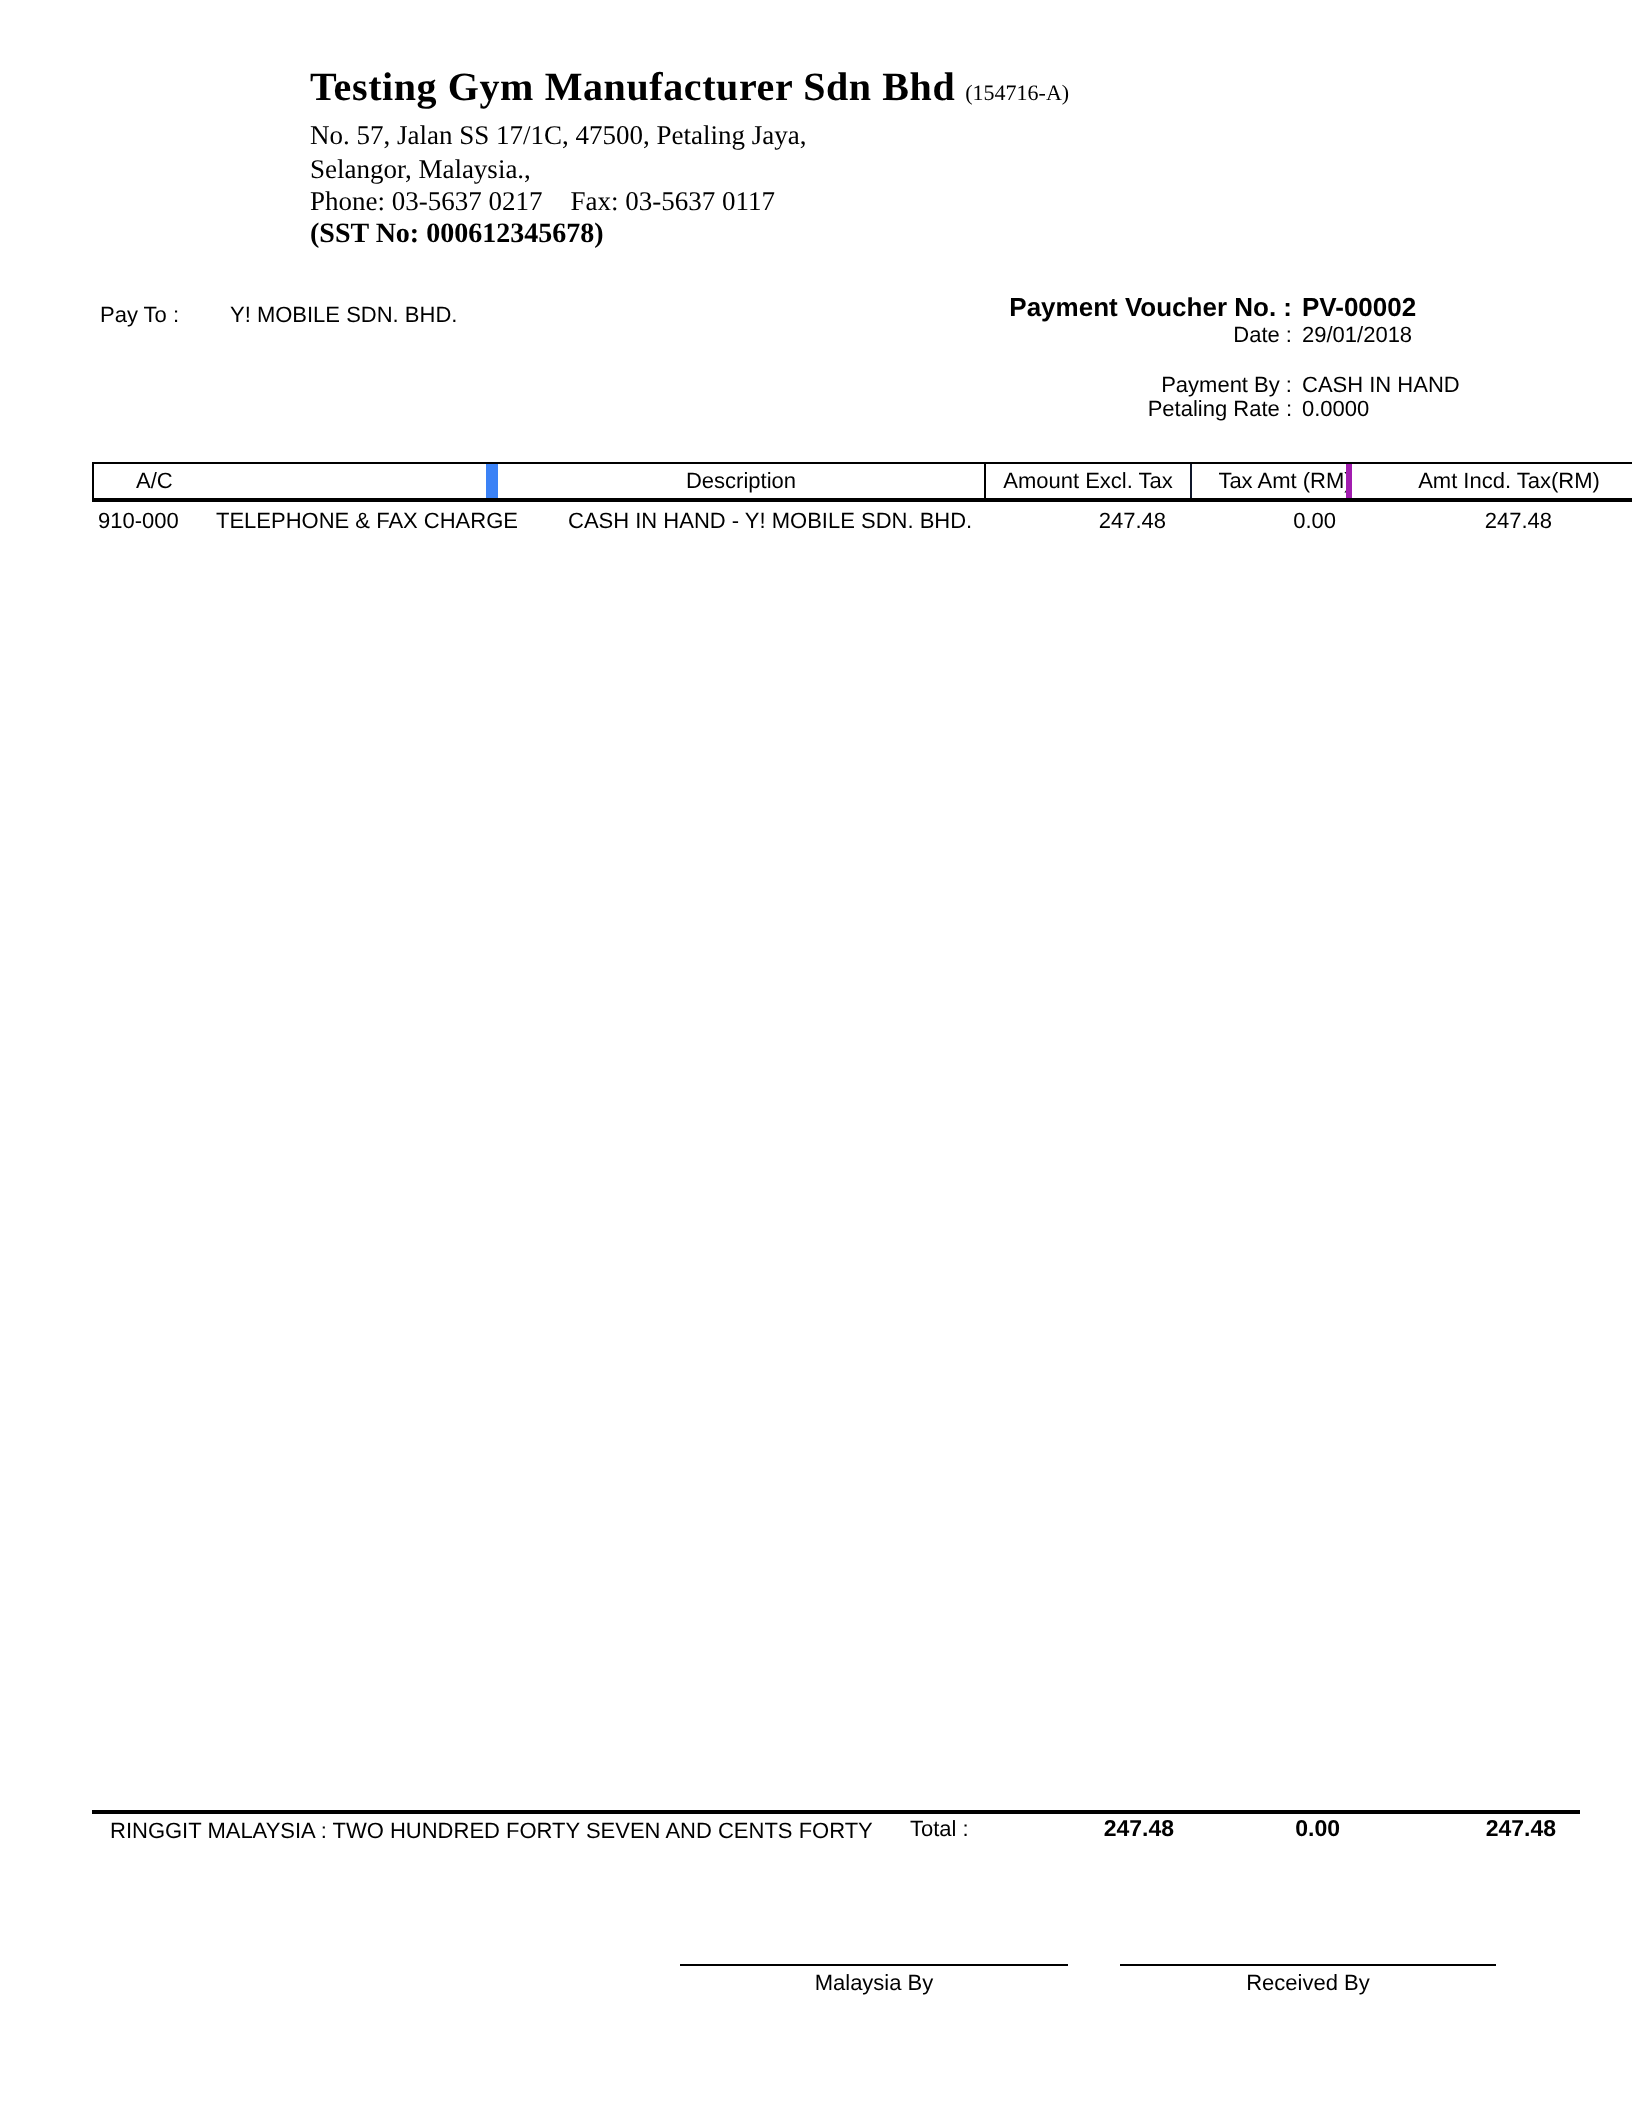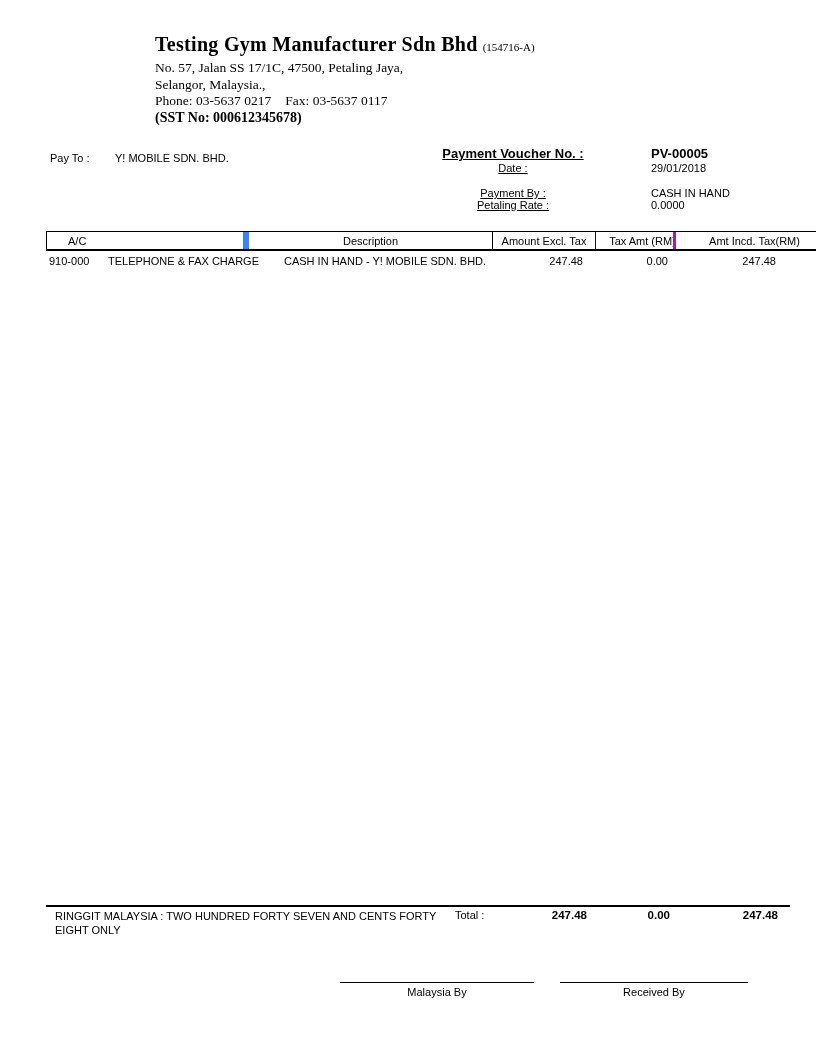--- a/index.html
+++ b/index.html
@@ -33,21 +33,21 @@
     white-space: nowrap;
   }
   .fax-span { margin-left: 14px; }
   .sst-line { font-weight: bold; font-size: 14px; }
 
   
   .payto-label { left: 50px; top: 152px; font-size: 11px; text-align: right; }
   .payto-value { left: 115px; top: 152px; font-size: 11px; }
 
   
-  .vlabel { position: absolute; left: 380px; width: 266px; text-align: center; font-size: 11px; white-space: nowrap; text-decoration: underline; }
+  .vlabel { position: absolute; left: 380px; width: 266px; text-align: right; font-size: 11px; white-space: nowrap; }
   .vvalue { position: absolute; left: 651px; font-size: 11px; white-space: nowrap; }
   .vrow-no .vlabel, .vrow-no .vvalue { font-size: 13px; font-weight: bold; }
   .vrow-no .vlabel { top: 146px; } .vrow-no .vvalue { top: 146px; }
   .vrow-date .vlabel { top: 162px; } .vrow-date .vvalue { top: 162px; }
   .vrow-payby .vlabel { top: 187px; } .vrow-payby .vvalue { top: 187px; }
   .vrow-rate .vlabel { top: 199px; } .vrow-rate .vvalue { top: 199px; }
 
   
   .tbl-header {
     left: 46px; top: 231px; width: 788px; height: 20px;
@@ -107,21 +107,21 @@
       <span>Phone: 03-5637 0217</span><span class="fax-span">Fax: 03-5637 0117</span>
     </div>
     <div class="sst-line">(SST No: 000612345678)</div>
   </div>
 
   <div class="abs payto-label">Pay To :</div>
   <div class="abs payto-value">Y! MOBILE SDN. BHD.</div>
 
   <div class="vrow-no">
     <div class="vlabel">Payment Voucher No. :</div>
-    <div class="vvalue">PV-00005</div>
+    <div class="vvalue">PV-00002</div>
   </div>
   <div class="vrow-date">
     <div class="vlabel">Date :</div>
     <div class="vvalue">29/01/2018</div>
   </div>
   <div class="vrow-payby">
     <div class="vlabel">Payment By :</div>
     <div class="vvalue">CASH IN HAND</div>
   </div>
   <div class="vrow-rate">
@@ -142,21 +142,20 @@
     <span class="abs row-text row-acname">TELEPHONE &amp; FAX CHARGE</span>
     <span class="abs row-text row-desc">CASH IN HAND - Y! MOBILE SDN. BHD.</span>
     <span class="num row-amt">247.48</span>
     <span class="num row-tax">0.00</span>
     <span class="num row-incl">247.48</span>
   </div>
 
   <div class="abs total-sep"></div>
   <div class="abs words">
     <div>RINGGIT MALAYSIA : TWO HUNDRED FORTY SEVEN AND CENTS FORTY</div>
-    <div>EIGHT ONLY</div>
   </div>
   <div class="abs total-label">Total :</div>
   <span class="tnum tot-amt">247.48</span>
   <span class="tnum tot-tax">0.00</span>
   <span class="tnum tot-incl">247.48</span>
 
   <div class="abs sig-line sig-line-1"></div>
   <div class="abs sig-line sig-line-2"></div>
   <div class="abs sig-label sig-label-1">Malaysia By</div>
   <div class="abs sig-label sig-label-2">Received By</div>

